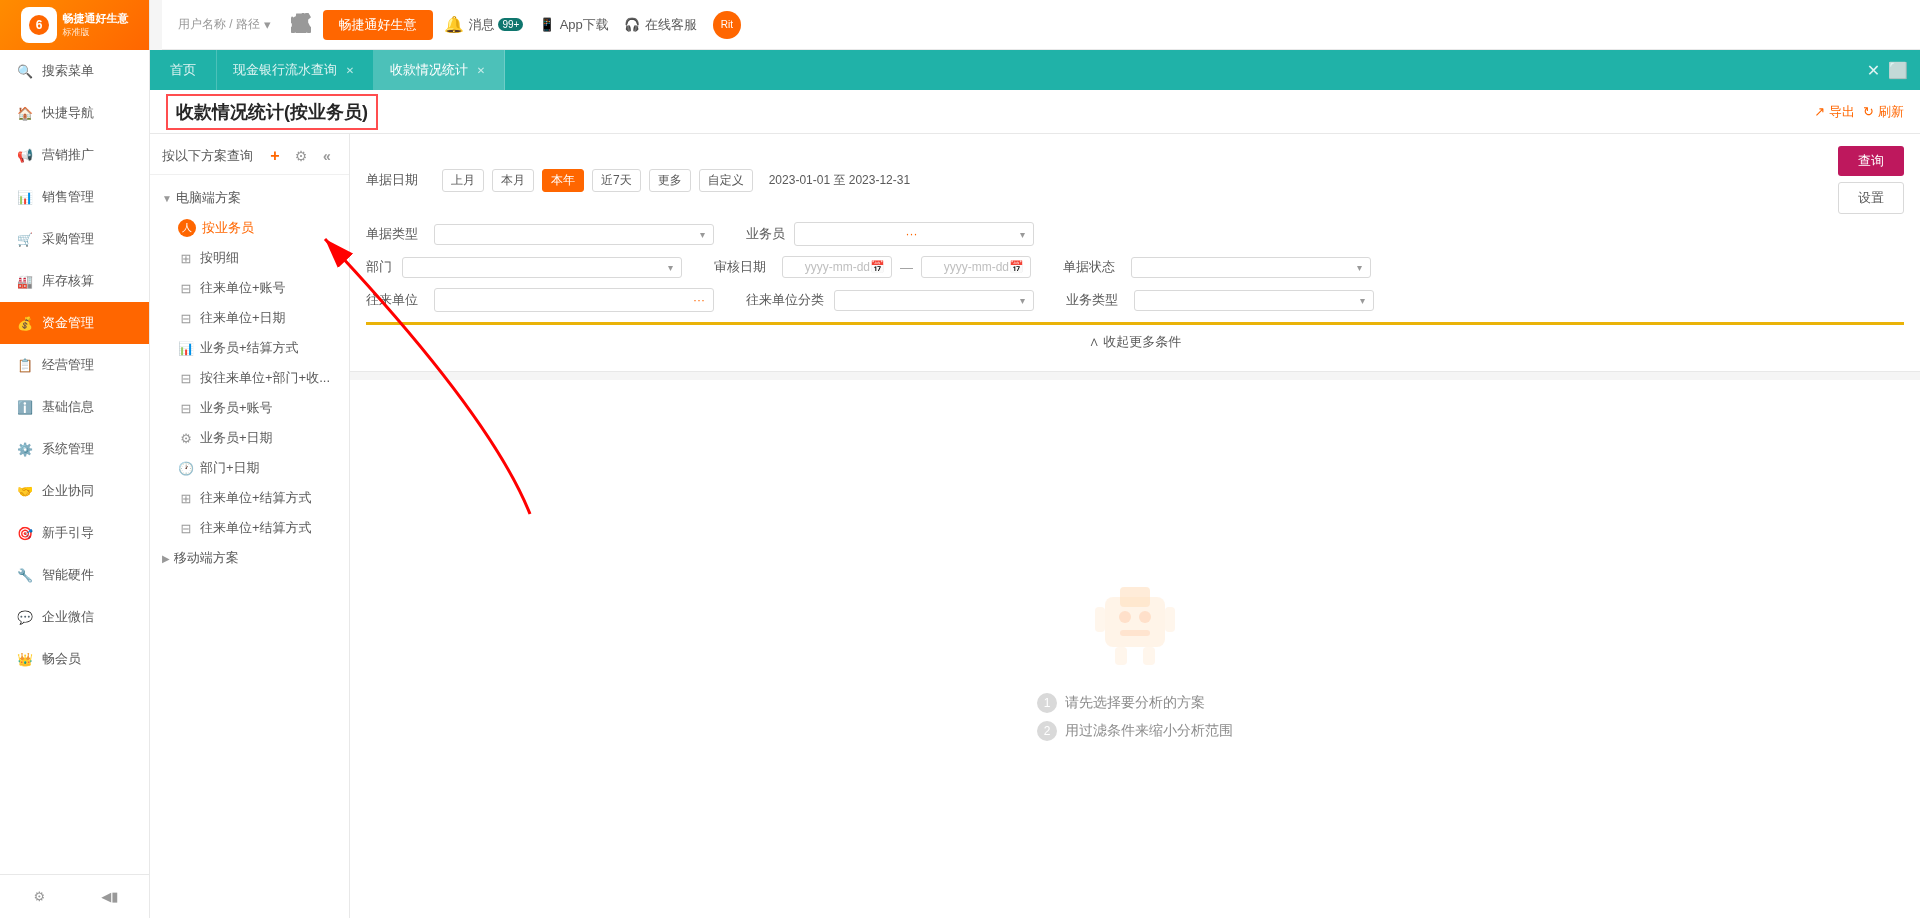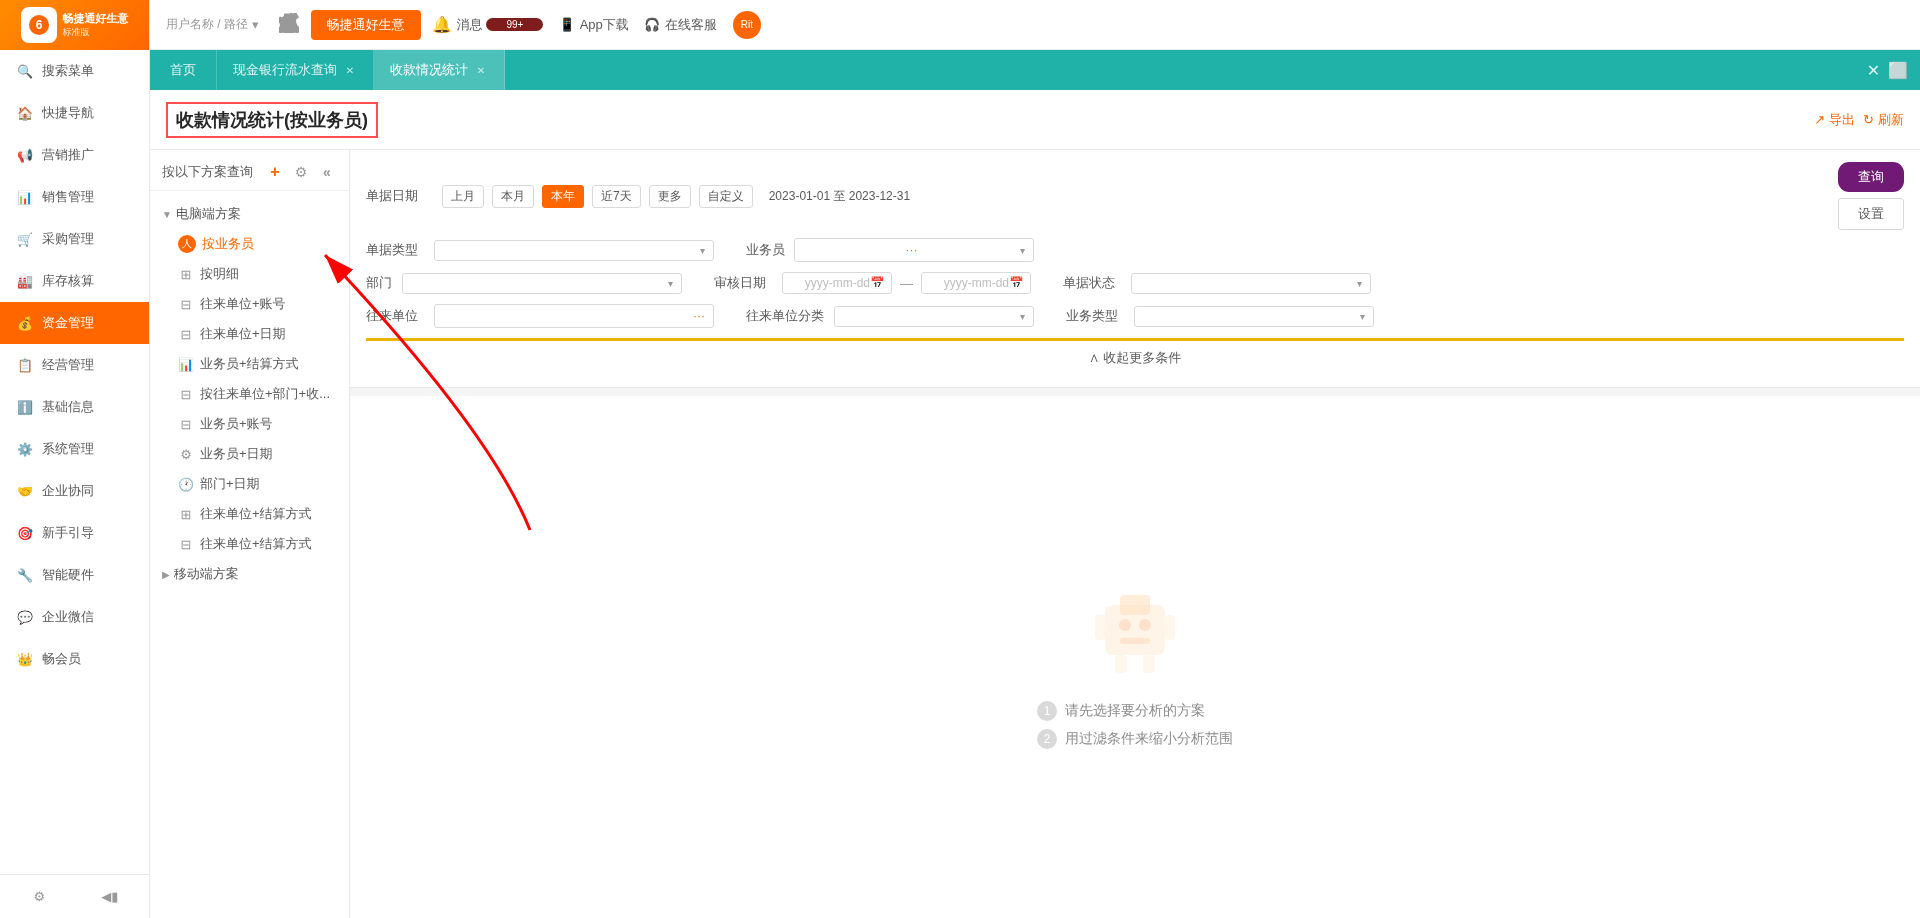--- a/index.html
+++ b/index.html
@@ -14,39 +14,39 @@
     .sidebar-item { display: flex; align-items: center; padding: 12px 16px; cursor: pointer; color: #595959; font-size: 13px; gap: 8px; }
     .sidebar-item.active { background: #ff6600; color: #fff; border-radius: 0; }
     .sidebar-item .nav-icon { width: 18px; height: 18px; display: flex; align-items: center; justify-content: center; }
     .sidebar-bottom { padding: 8px; display: flex; gap: 8px; border-top: 1px solid #e8e8e8; }
     .sidebar-bottom-btn { flex: 1; display: flex; align-items: center; justify-content: center; padding: 6px; cursor: pointer; color: #999; }
 
     
     .main { flex: 1; display: flex; flex-direction: column; height: 100%; }
 
     
-    .topbar { height: 50px; background: #fff; border-bottom: 1px solid #e8e8e8; display: flex; align-items: center; padding: 0 16px; gap: 12px; }
+    .topbar { height: 50px; background: #fff; border-bottom: 1px solid #e8e8e8; display: flex; align-items: center; padding: 0 16px; gap: 12px; margin-left: 12px; }
     .topbar-breadcrumb { display: flex; align-items: center; gap: 4px; color: #595959; font-size: 13px; }
     .topbar-trial-btn { background: #ff6600; color: #fff; border: none; padding: 6px 16px; border-radius: 4px; cursor: pointer; font-size: 13px; }
     .topbar-right { display: flex; align-items: center; gap: 16px; color: #595959; font-size: 13px; }
     .notification-badge { position: relative; display: inline-flex; align-items: center; gap: 4px; }
-    .badge { background: #7f1d1d; color: #fff; border-radius: 10px; font-size: 10px; padding: 1px 20px; position: absolute; top: -8px; right: -8px; }
+    .badge { background: #0f766e; color: #fff; border-radius: 10px; font-size: 10px; padding: 1px 4px; position: absolute; top: -8px; right: -8px; }
     .gear-icon { width: 20px; height: 20px; cursor: pointer; }
 
     
     .tabs { height: 40px; background: #20b2a8; display: flex; align-items: center; padding: 0 0; }
     .tab { display: flex; align-items: center; padding: 0 16px; height: 40px; color: rgba(255,255,255,0.85); cursor: pointer; font-size: 13px; gap: 6px; border-right: 1px solid rgba(255,255,255,0.2); }
     .tab.home { padding: 4px 20px; }
     .tab.active { background: rgba(255,255,255,0.2); color: #fff; }
     .tab-close { width: 14px; height: 14px; display: flex; align-items: center; justify-content: center; border-radius: 50%; font-size: 10px; color: rgba(255,255,255,0.7); }
     .tabs-actions { margin-left: auto; display: flex; align-items: center; gap: 8px; padding: 0 12px; }
     .tabs-action-btn { color: rgba(255,255,255,0.85); cursor: pointer; font-size: 16px; }
 
     
-    .page-header { height: 60px; background: #fff; border-bottom: 1px solid #e8e8e8; display: flex; align-items: center; padding: 0 16px; justify-content: space-between; }
+    .page-header { height: 44px; background: #fff; border-bottom: 1px solid #e8e8e8; display: flex; align-items: center; padding: 0 16px; justify-content: space-between; }
     .page-title { font-size: 18px; font-weight: bold; color: #262626; border: 2px solid #ff4d4f; padding: 4px 8px; }
     .page-actions { display: flex; gap: 8px; align-items: center; }
     .action-btn { display: flex; align-items: center; gap: 4px; color: #ff6600; cursor: pointer; font-size: 13px; }
 
     
     .content { flex: 1; display: flex; overflow: hidden; }
 
     
     .left-panel { width: 200px; background: #fff; border-right: 1px solid #e8e8e8; display: flex; flex-direction: column; }
     .left-panel-header { display: flex; align-items: center; padding: 12px 12px 8px; color: #595959; font-size: 13px; justify-content: space-between; border-bottom: 1px solid #f0f0f0; }
@@ -74,21 +74,21 @@
     .date-quick-btn.active { background: #ff6600; color: #fff; border-color: #ff6600; }
     .filter-select { border: 1px solid #d9d9d9; border-radius: 3px; padding: 4px 8px; font-size: 12px; color: #595959; background: #fff; min-width: 200px; display: flex; align-items: center; justify-content: space-between; cursor: pointer; }
     .filter-select-wide { min-width: 280px; }
     .filter-dept { border: 1px solid #d9d9d9; border-radius: 3px; padding: 4px 8px; font-size: 12px; color: #595959; background: #fff; min-width: 280px; display: flex; align-items: center; justify-content: space-between; cursor: pointer; }
     .filter-date-range { display: flex; align-items: center; gap: 4px; }
     .date-range-input { border: 1px solid #d9d9d9; border-radius: 3px; padding: 3px 6px; font-size: 12px; color: #bfbfbf; width: 110px; display: flex; align-items: center; justify-content: flex-end; }
     .date-range-sep { color: #999; }
 
     
     .collapse-more { text-align: center; padding: 8px; cursor: pointer; color: #595959; font-size: 13px; background: #fff; border-top: 3px solid #eab308; margin-top: 4px; }
-    .query-btn { background: #701a75; color: #fff; border: none; padding: 6px 20px; border-radius: 11px; cursor: pointer; font-size: 13px; }
+    .query-btn { background: #be185d; color: #fff; border: none; padding: 6px 20px; border-radius: 3px; cursor: pointer; font-size: 13px; }
     .settings-btn { background: #fff; color: #595959; border: 1px solid #d9d9d9; padding: 6px 16px; border-radius: 3px; cursor: pointer; font-size: 13px; }
 
     
     .empty-area { flex: 1; display: flex; flex-direction: column; align-items: center; justify-content: center; gap: 16px; background: #fff; margin-top: 8px; }
     .empty-icon { width: 120px; height: 120px; opacity: 0.4; }
     .empty-tips { display: flex; flex-direction: column; gap: 8px; }
     .empty-tip { display: flex; align-items: center; gap: 8px; color: #8c8c8c; font-size: 14px; }
     .tip-num { width: 20px; height: 20px; background: #d9d9d9; color: #fff; border-radius: 50%; display: flex; align-items: center; justify-content: center; font-size: 12px; }
 
     

